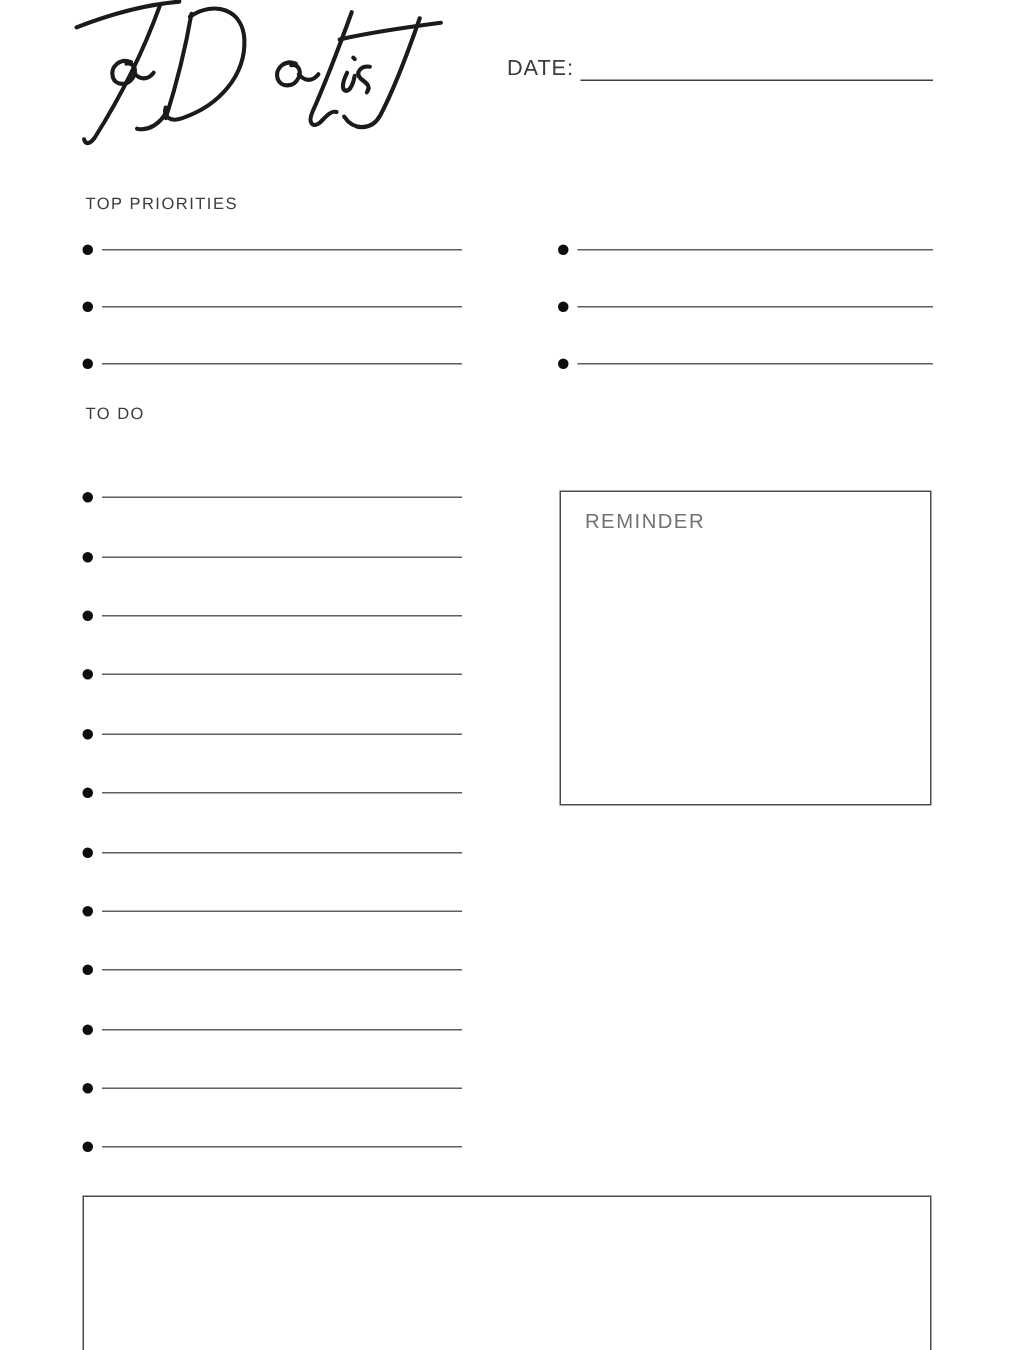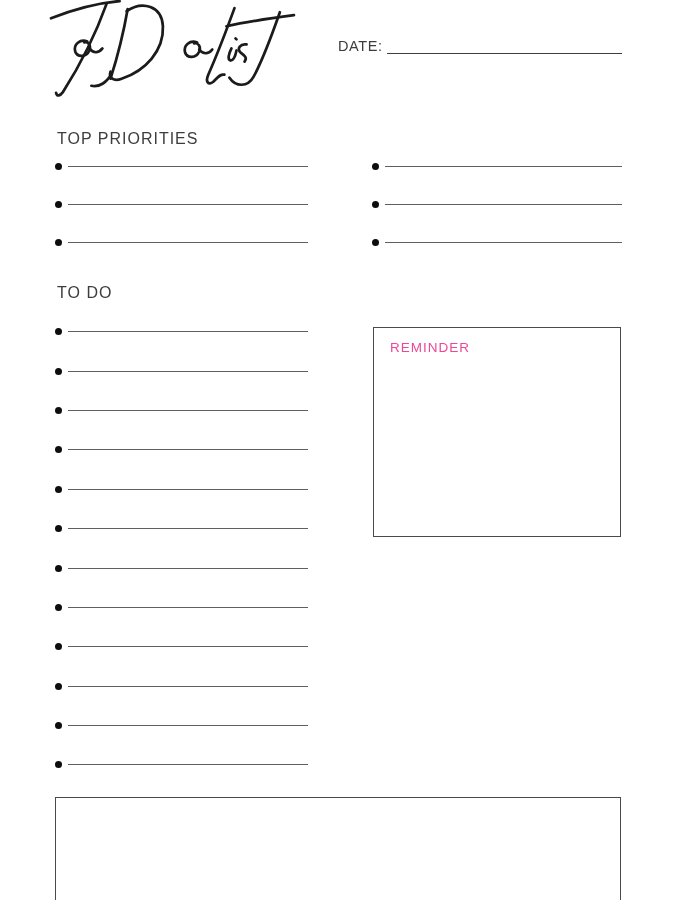--- a/index.html
+++ b/index.html
@@ -22,24 +22,24 @@
     display: flex; align-items: flex-end; gap: 4px;
   }
   .date-label { font-size: 14.5px; letter-spacing: 0.6px; color: #3c3c3c; line-height: 15px; }
   .date-line {
     flex: 1; height: 15px; border-bottom: 1.6px solid #3f3f3f;
     font-size: 13px; color: #1b1b1b;
   }
   
   .section-label {
     position: absolute; left: 57px;
-    font-size: 16px; letter-spacing: 1px; color: #3d3d3d;
+    font-size: 11px; letter-spacing: 1px; color: #3d3d3d;
   }
   .label-priorities { top: 130px; }
-  .label-todo { top: 284px; }
+  .label-todo { top: 270px; }
   
   .rule-row { display: flex; align-items: center; }
   .bullet {
     width: 7px; height: 7px; border-radius: 50%;
     background: #0d0d0d; flex: 0 0 auto; margin-right: 6px;
   }
   .write-line {
     flex: 1; align-self: center; height: 0;
     border-bottom: 1.5px solid #5f5f5f;
     font-size: 13px; color: #1b1b1b; line-height: 0;
@@ -53,21 +53,21 @@
     position: absolute; left: 55px; top: 312px; width: 253px;
     display: grid; grid-template-columns: 253px;
     grid-auto-rows: 39.4px; align-items: center;
   }
   
   .box {
     position: absolute; box-sizing: border-box;
     border: 1.6px solid #4a4a4a; background: #ffffff;
     padding: 12px 16px;
   }
-  .box-label { font-size: 13.5px; letter-spacing: 1px; color: #ec4899; }
+  .box-label { font-size: 13.5px; letter-spacing: 1px; color: #737373; }
   .box-content { margin-top: 6px; min-height: 20px; font-size: 13px; color: #1b1b1b; }
   .box-reminder { left: 373px; top: 327px; width: 248px; height: 210px; }
   .box-tomorrow { left: 373px; top: 563px; width: 248px; height: 206px; }
   .box-notes    { left: 55px;  top: 797px; width: 566px; height: 112px; padding: 10px 20px; }
 </style>
 </head>
 <body>
 
 <div class="sheet">
 

